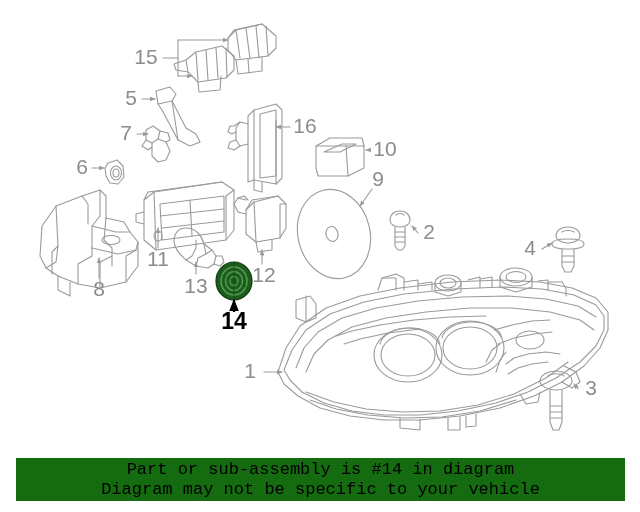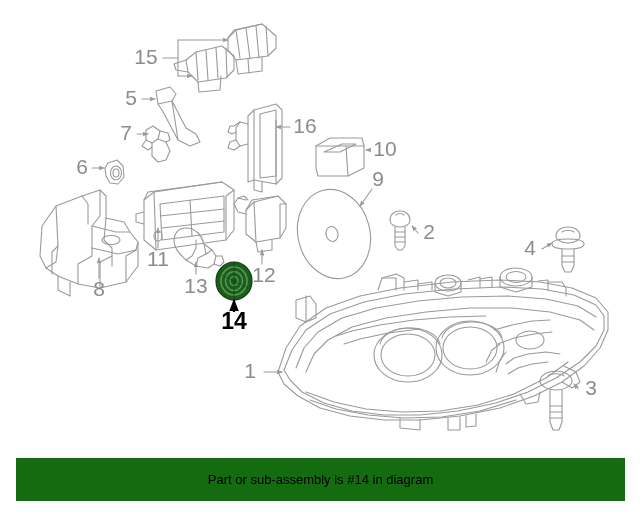--- a/index.html
+++ b/index.html
@@ -37,22 +37,22 @@
     height: 43px;
     background: #156b0f;
     display: flex;
     flex-direction: column;
     align-items: center;
     justify-content: center;
     box-sizing: border-box;
   }
   .banner-line {
     color: #000000;
-    font-family: Liberation Sans, sans-serif;
-    font-size: 13px;
+    font-family: Liberation Mono, monospace;
+    font-size: 17px;
     line-height: 20px;
     white-space: nowrap;
     letter-spacing: 0px;
   }
 </style>
 </head>
 <body>
 
 <div id="stage">
 
@@ -305,15 +305,16 @@
       <text x="264" y="276" font-size="21" fill="#8c8c8c" text-anchor="middle" dominant-baseline="middle">12</text>
       <text x="196" y="287" font-size="21" fill="#8c8c8c" text-anchor="middle" dominant-baseline="middle">13</text>
       <text x="234" y="323" font-size="23" font-weight="bold" fill="#000000" text-anchor="middle" dominant-baseline="middle">14</text>
       <text x="146" y="58" font-size="21" fill="#8c8c8c" text-anchor="middle" dominant-baseline="middle">15</text>
       <text x="305" y="127" font-size="21" fill="#8c8c8c" text-anchor="middle" dominant-baseline="middle">16</text>
     </g>
   </svg>
 
   <div class="banner">
     <div class="banner-line">Part or sub-assembly is #14 in diagram</div>
+    <div class="banner-line">Diagram may not be specific to your vehicle</div>
   </div>
 
 </div>
 
 </body></html>

